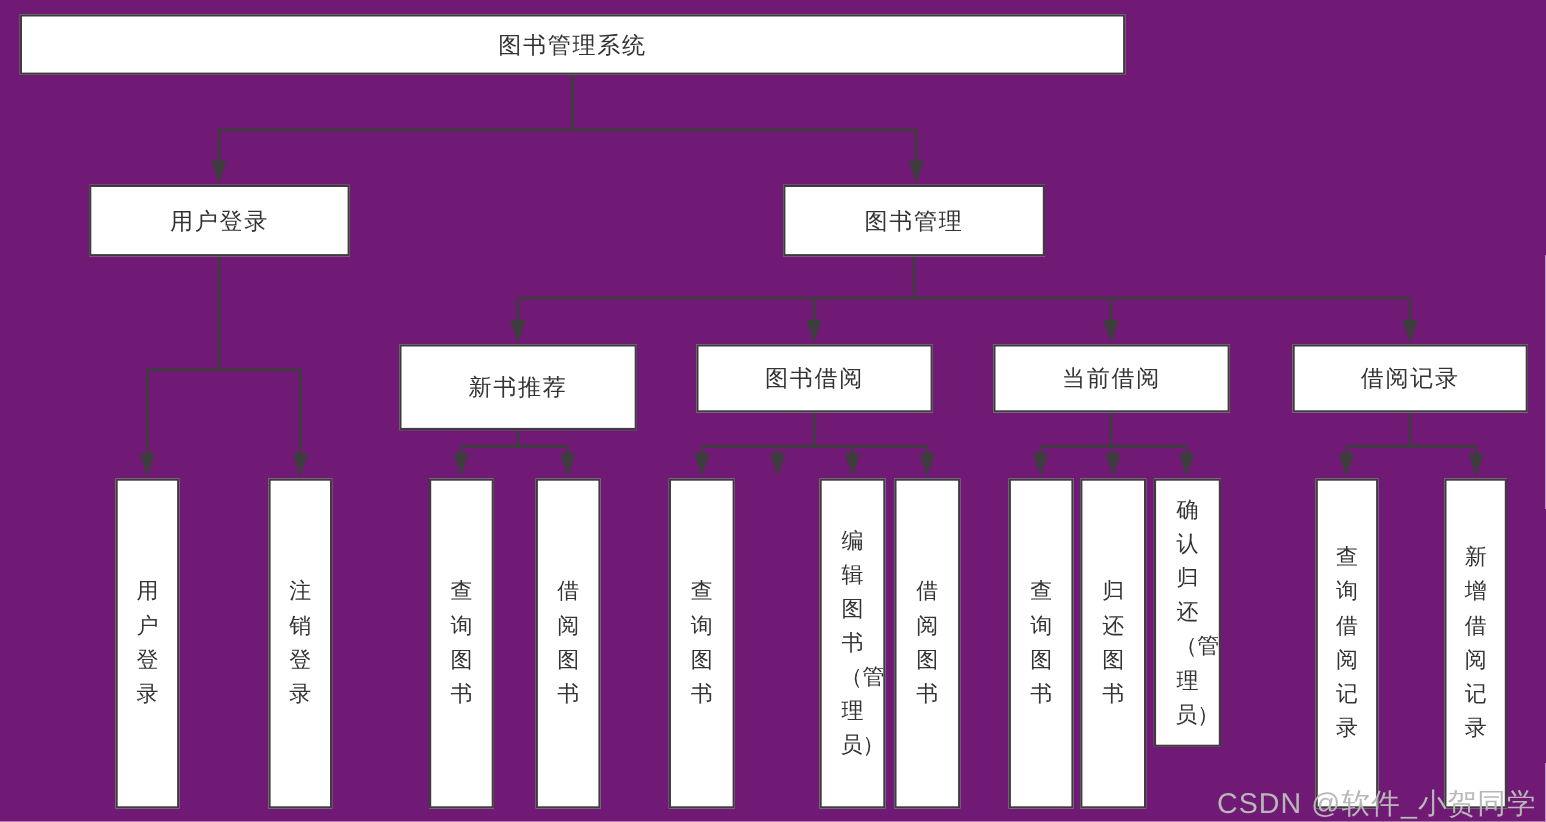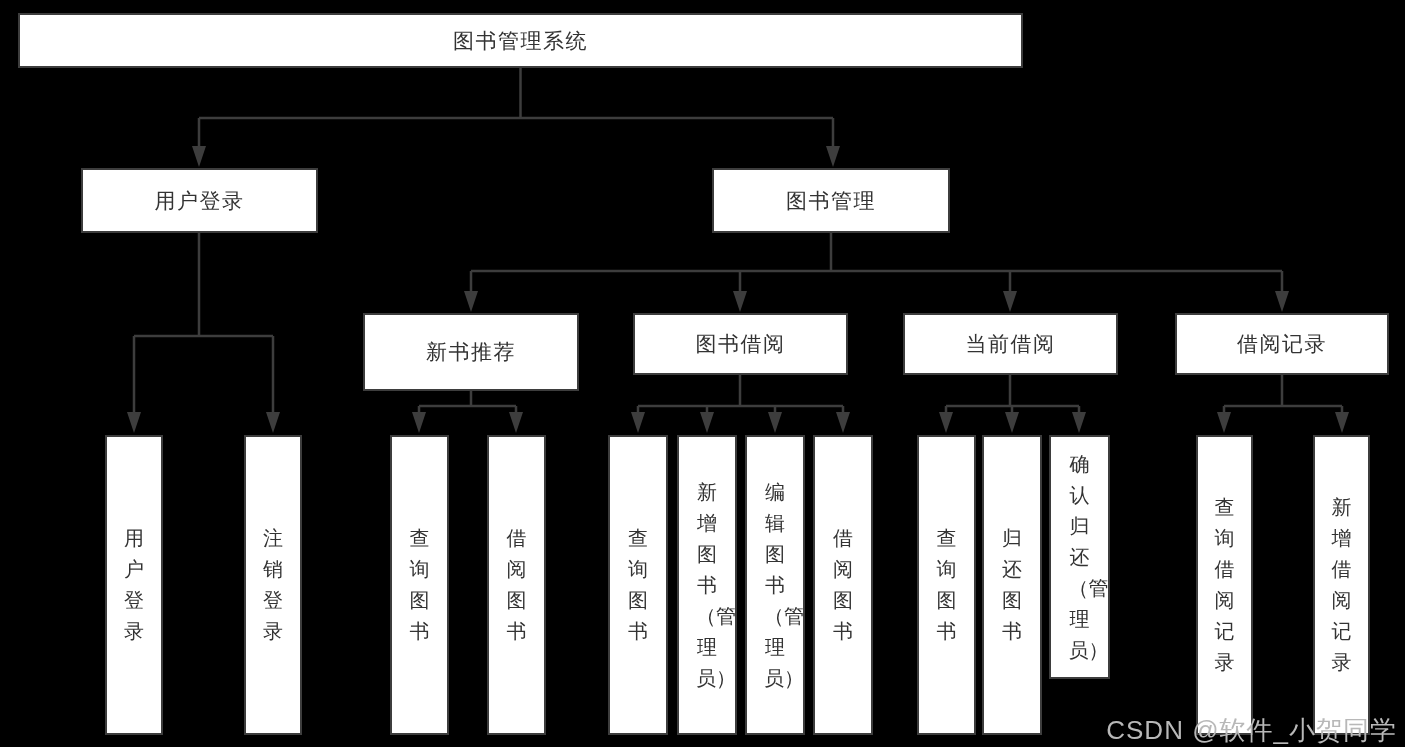--- a/index.html
+++ b/index.html
@@ -3,21 +3,21 @@
 <meta charset="utf-8">
 <style>
   * { margin: 0; padding: 0; box-sizing: border-box; }
   html, body { background: #ffffff; }
   body { font-family: "Liberation Sans", "DejaVu Sans", sans-serif; }
 
   #canvas {
     position: relative;
     width: 1405px;
     height: 747px;
-    background: #000000;
+    background: #701a75;
     overflow: hidden;
     padding-left: 15px;
   }
 
   #connectors {
     position: absolute;
     left: 0; top: 0;
     width: 1405px; height: 747px;
   }
 
@@ -137,23 +137,20 @@
   <div class="box vbox" style="left:390px; top:435px; width:59px; height:300px;">
     <span class="vlabel">查询图书</span>
   </div>
   <div class="box vbox" style="left:487px; top:435px; width:59px; height:300px;">
     <span class="vlabel">借阅图书</span>
   </div>
 
   <div class="box vbox" style="left:608px; top:435px; width:60px; height:300px;">
     <span class="vlabel">查询图书</span>
   </div>
-  <div class="box vbox" style="left:677px; top:435px; width:60px; height:300px;">
-    <span class="vlabel">新增图书（管理员）</span>
-  </div>
   <div class="box vbox" style="left:745px; top:435px; width:60px; height:300px;">
     <span class="vlabel">编辑图书（管理员）</span>
   </div>
   <div class="box vbox" style="left:813px; top:435px; width:60px; height:300px;">
     <span class="vlabel">借阅图书</span>
   </div>
 
   <div class="box vbox" style="left:917px; top:435px; width:59px; height:300px;">
     <span class="vlabel">查询图书</span>
   </div>

